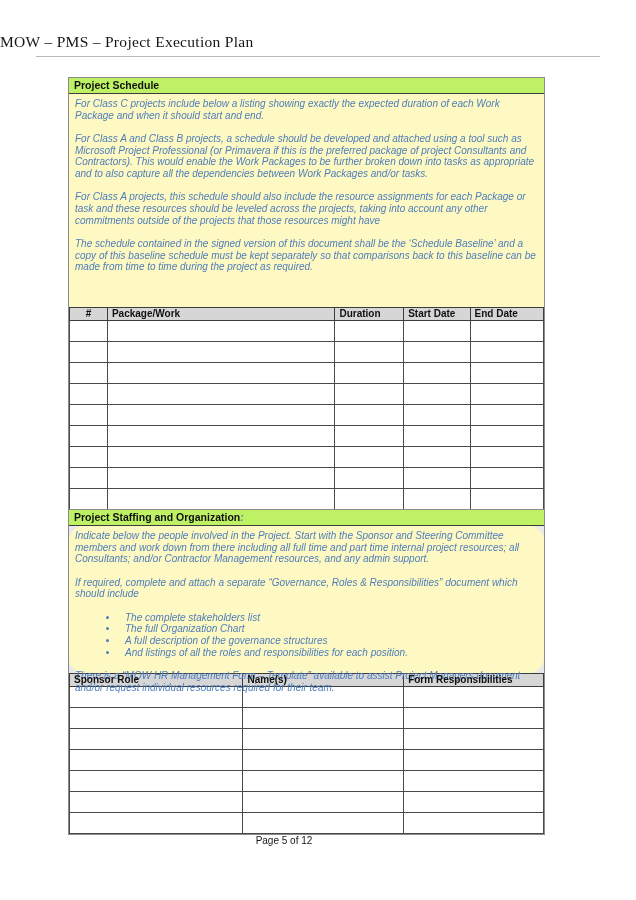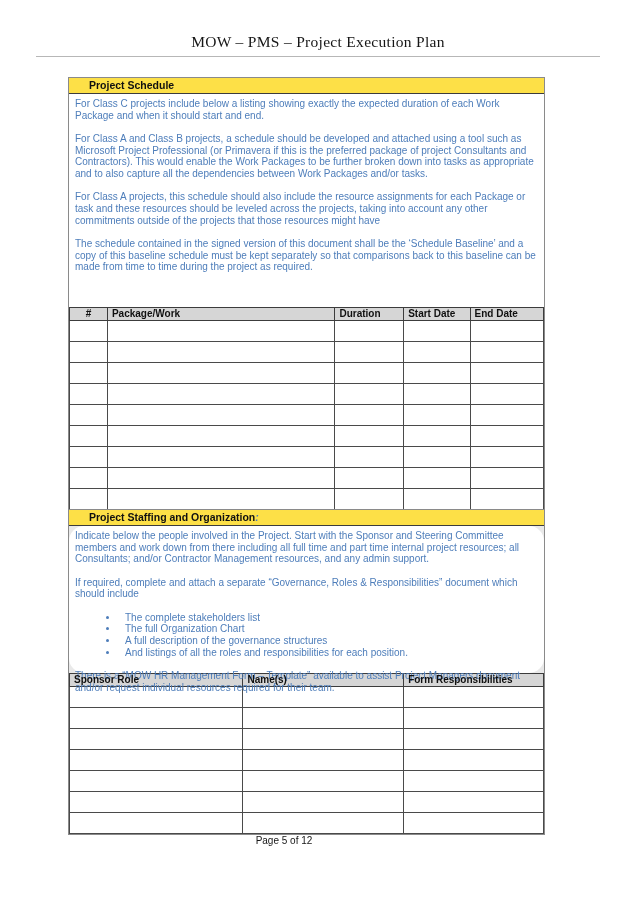--- a/index.html
+++ b/index.html
@@ -1,44 +1,44 @@
 <!DOCTYPE html>
 <html><head>
 <meta charset="utf-8">
 <style>
   html,body { margin:0; padding:0; background:#ffffff; }
   .page {
     position:relative; width:636px; height:900px; background:#ffffff;
     font-family:"Liberation Sans", sans-serif; overflow:hidden;
   }
   .doc-title {
-    position:absolute; top:33px; left:0; width:636px; text-align:center;
+    position:absolute; top:33px; left:0; width:636px; 
     font-family:"Liberation Serif", serif; font-size:15.5px; color:#161616;
     letter-spacing:0.3px;
   }
   .header-rule {
     position:absolute; top:56px; left:36px; width:564px; height:0;
     border-top:1px solid #b7b7b7;
   }
   .box {
     position:absolute; left:68px; width:477px; box-sizing:border-box;
     border:1px solid #8a8a8a; background:#e9e9e9;
   }
   .sec1 { top:77px; }
   .sec2 { top:509px; }
   .sec-header {
-    background:#fde047; border-bottom:1px solid #3c3c3c;
+    background:#bef264; border-bottom:1px solid #3c3c3c;
     font-weight:bold; font-size:10.5px; color:#101010;
-    padding:1px 4px 2px 20px; line-height:12px; font-style:normal;
+    padding:1px 4px 2px 5px; line-height:12px; font-style:normal;
   }
   .sec-header .colon { color:#4d7dba; font-style:italic; font-weight:bold; }
   .sec-body {
     box-sizing:border-box; padding:4px 6px 0 6px;
-    color:#4d7dba; font-size:10px; line-height:11.7px;
-    background:#ffffff;
+    font-style:italic; color:#4d7dba; font-size:10px; line-height:11.7px;
+    background:#fef9c3;
   }
   .sec1-body { height:213px; }
   .sec2-body { height:147px;border-radius:15px; }
   .sec-body p { margin:0 0 11.5px 0; }
   .sec-body ul { margin:0 0 11.5px 0; padding-left:44px; }
   .sec-body li { margin:0; padding-left:6px; }
   .grid {
     width:100%; border-collapse:collapse; table-layout:fixed;
     background:#ffffff; font-style:normal;
   }

